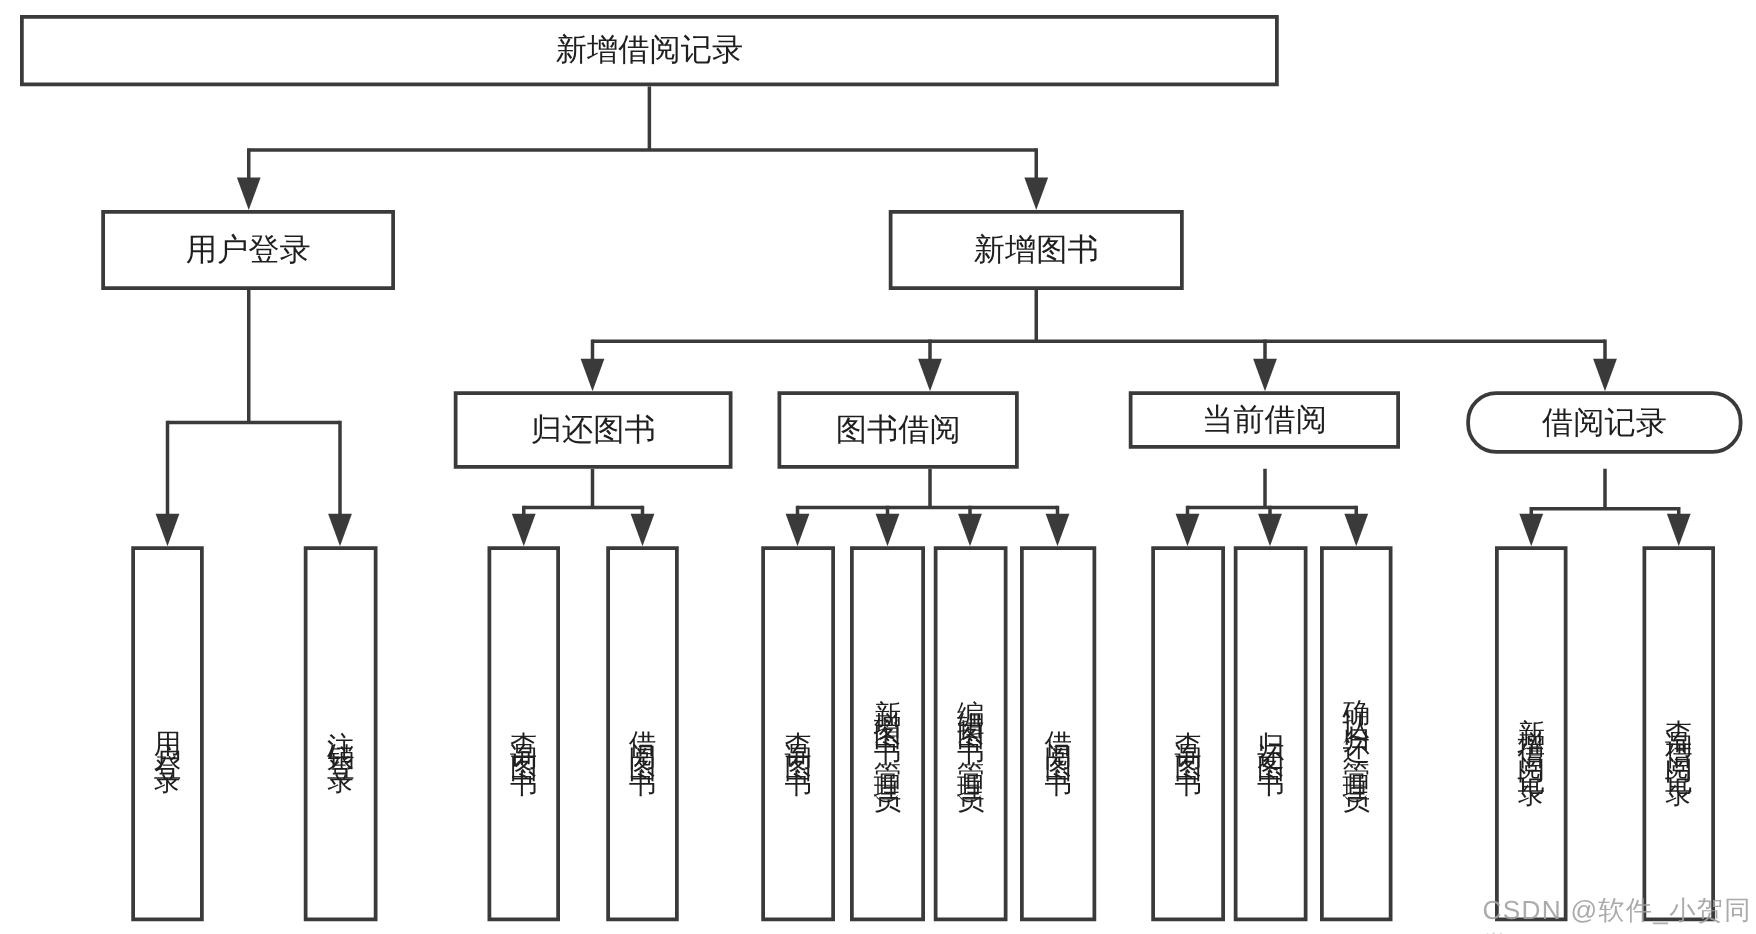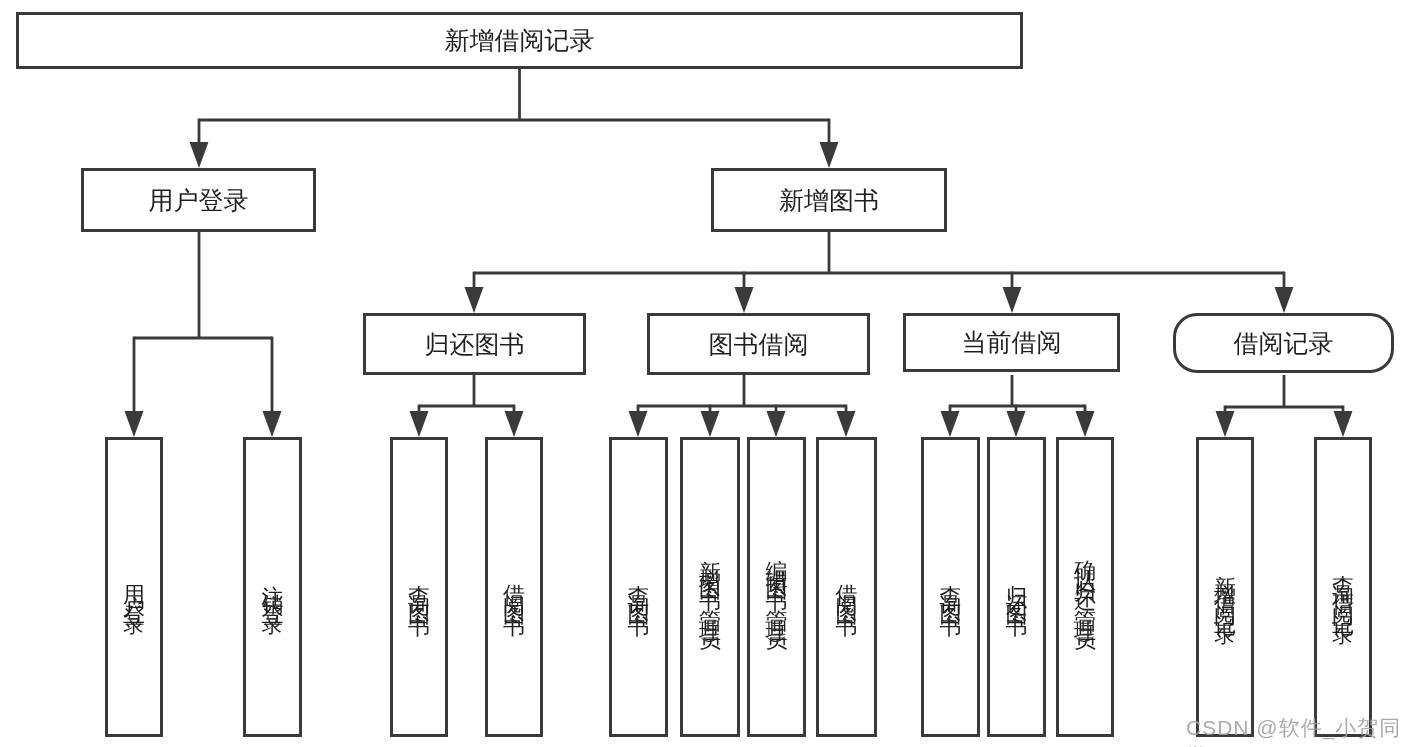--- a/index.html
+++ b/index.html
@@ -124,27 +124,27 @@
   <div class="box" style="left:81px; top:168px; width:235px; height:64px;">
     <span>用户登录</span>
   </div>
   <div class="box" style="left:711px; top:168px; width:236px; height:64px;">
     <span>新增图书</span>
   </div>
 
   <div class="box" style="left:363px; top:313px; width:223px; height:62px;">
     <span>归还图书</span>
   </div>
-  <div class="box" style="left:647px; top:313px; width:223px; height:62px;">
+  <div class="box" style="left:622px; top:313px; width:193px; height:62px;">
     <span>图书借阅</span>
   </div>
-  <div class="box" style="left:903px; top:313px; width:217px; height:59px;">
+  <div class="box" style="left:903px; top:313px; width:217px; height:46px;">
     <span>当前借阅</span>
   </div>
-  <div class="box" style="left:1173px; top:313px; width:221px; height:60px;border-radius:24px;">
+  <div class="box" style="left:1173px; top:313px; width:221px; height:50px;border-radius:24px;">
     <span>借阅记录</span>
   </div>
 
   <div class="box vbox" style="left:105px; top:437px; width:58px; height:300px;">
     <span class="vtext">用户登录</span>
   </div>
   <div class="box vbox" style="left:243px; top:437px; width:59px; height:300px;">
     <span class="vtext">注销登录</span>
   </div>
 

